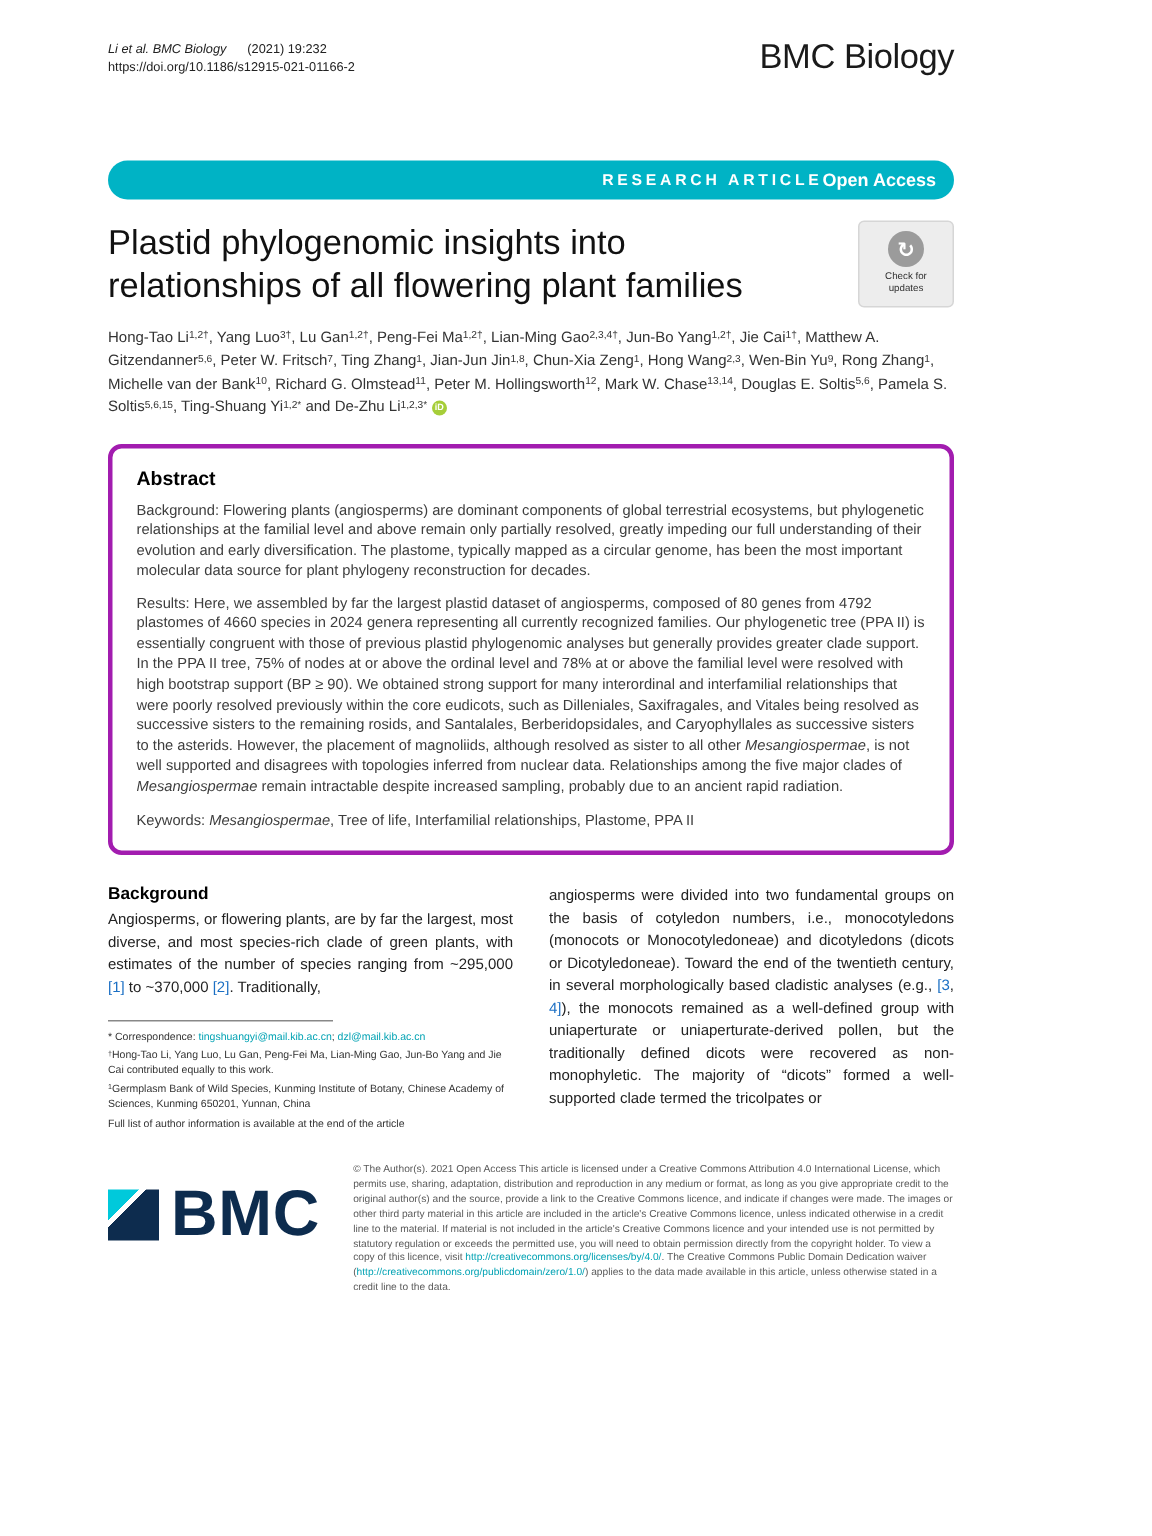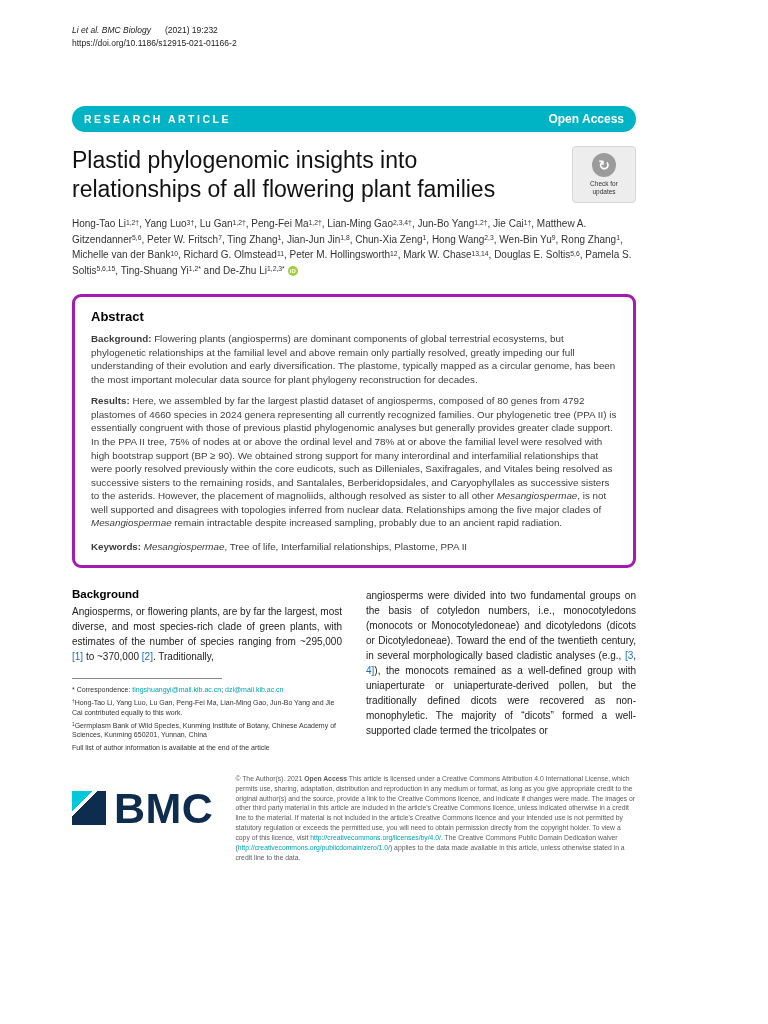--- a/index.html
+++ b/index.html
@@ -6,21 +6,21 @@
   body{font-family:"Liberation Sans","DejaVu Sans",sans-serif;color:#222;}
   .page{width:708px;height:1024px;box-sizing:border-box;padding:24px 72px 0 72px;background:#fff;overflow:hidden;position:relative;}
 
   
   .header-row{display:flex;justify-content:space-between;align-items:flex-end;}
   .cite-block{font-size:8.5px;line-height:1.5;color:#222;}
   .doi{color:#222;text-decoration:none;display:block;}
   .journal-name{font-size:23px;color:#1a1a1a;letter-spacing:-0.3px;}
 
   
-  .banner{margin-top:56px;height:26px;display:flex;align-items:center;justify-content:space-between;padding:0 12px;box-sizing:border-box;border-radius:13px;}
+  .banner{margin-top:56px;height:26px;display:flex;align-items:center;justify-content:flex-end;padding:0 12px;box-sizing:border-box;border-radius:13px;}
   .banner .left{color:#fff;font-size:10.5px;font-weight:bold;letter-spacing:2.5px;}
   .banner .right{color:#fff;font-size:12px;font-weight:bold;}
 
   
   .title-row{display:flex;margin-top:14px;align-items:flex-start;}
   h1.title{margin:0;font-size:23px;font-weight:400;line-height:1.28;color:#111;flex:1;padding-right:28px;}
   .check-badge{width:54px;background:#ededed;border:1px solid #d6d6d6;border-radius:4px;padding:6px 4px;text-align:center;flex-shrink:0;cursor:pointer;}
   .cu-circle{width:24px;height:24px;border-radius:50%;background:#9b9b9b;color:#fff;font-size:14px;line-height:24px;margin:0 auto 3px auto;font-weight:bold;}
   .cu-text{font-size:6.5px;color:#333;line-height:1.3;}
 
@@ -42,38 +42,39 @@
   .footnotes p{margin:0 0 3px 0;font-size:7px;line-height:1.4;color:#333;}
 
   
   .footer{display:flex;gap:22px;margin-top:18px;align-items:flex-start;}
   .bmc-logo{display:flex;align-items:center;gap:8px;flex-shrink:0;margin-top:10px;}
   .bmc-mark{width:34px;height:34px;background:linear-gradient(135deg,#00c9db 0%,#00c9db 30%,#ffffff 30%,#ffffff 37%,#0d2c4e 37%,#0d2c4e 100%);}
   .bmc-text{font-size:43px;font-weight:bold;color:#0d2c4e;letter-spacing:0.5px;}
   .license{flex:1;font-size:6.8px;line-height:1.45;color:#5a5a5a;margin:0;}
 
   
-  .seg-b{font-weight:bold;}
+  .seg-b{font-weight:normal;}
   .seg-i{font-style:italic;}
   .seg-sup{font-size:0.68em;position:relative;top:-0.38em;}
   .seg-link{color:#1b6fc4;cursor:pointer;}
   .seg-teal{color:#00a2b3;cursor:pointer;}
   .seg-gap{margin-left:14px;}
   .seg-orcid{display:inline-block;width:10px;height:10px;border-radius:50%;background:#a6ce39;color:#fff;font-size:6px;font-weight:bold;text-align:center;line-height:10px;vertical-align:middle;margin-left:3px;cursor:pointer;}
 </style>
 </head>
 <body>
 
 <div class="page">
 
   <div class="header-row">
     <div class="cite-block">
       <div><span class="seg-i">Li et al. BMC Biology</span><span class="seg-gap">(2021) 19:232</span></div>
       <a class="doi">https://doi.org/10.1186/s12915-021-01166-2</a>
     </div>
+    <div class="journal-name">BMC Biology</div>
   </div>
 
   <div class="banner" style="background:#00b3c5;">
     <span class="left">RESEARCH ARTICLE</span>
     <span class="right">Open Access</span>
   </div>
 
   <div class="title-row">
     <h1 class="title">Plastid phylogenomic insights into relationships of all flowering plant families</h1>
     <div class="check-badge">

